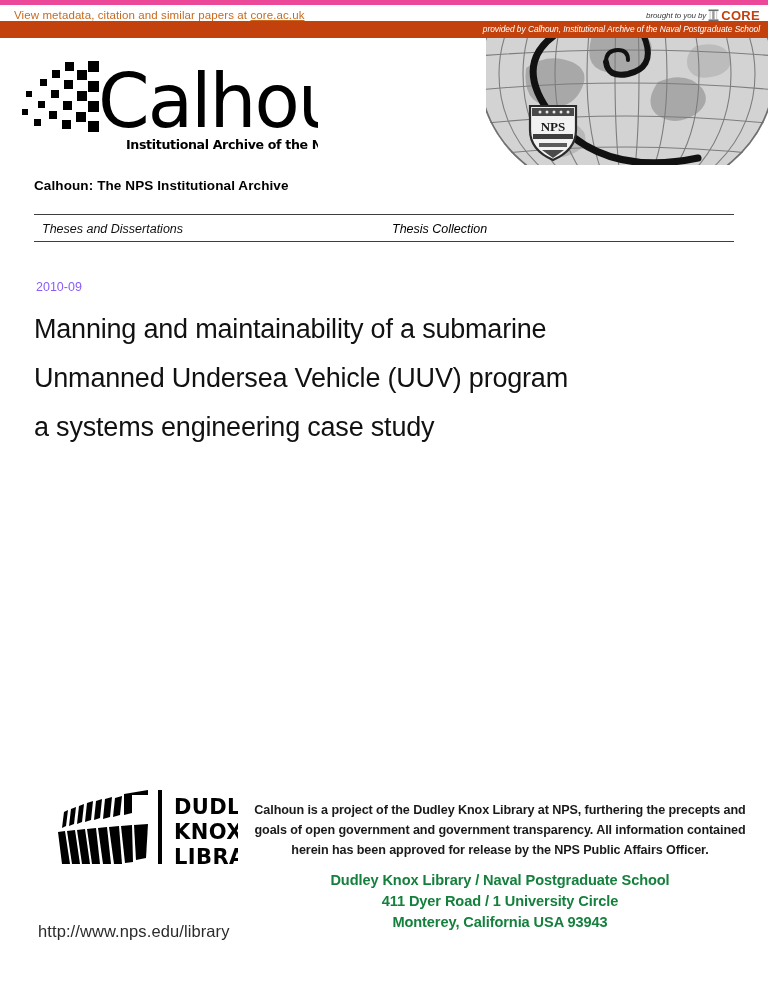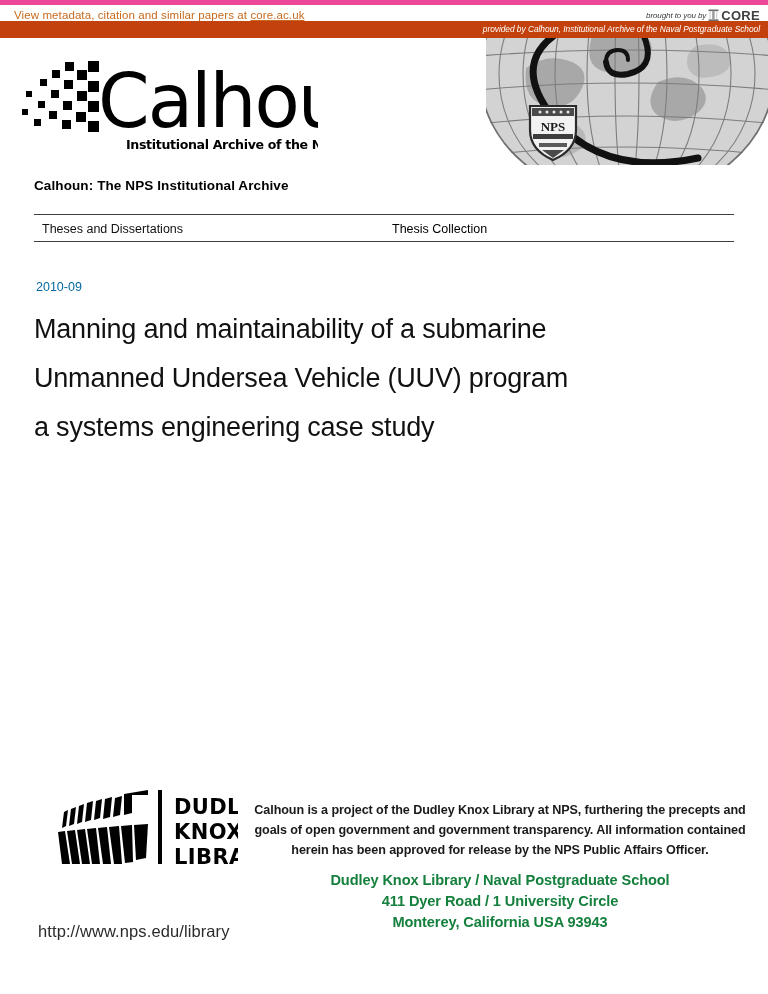--- a/index.html
+++ b/index.html
@@ -50,21 +50,21 @@
   .core-brought {
     font-size: 8px;
     font-style: italic;
     color: #3a3a3a;
     letter-spacing: -0.1px;
   }
   .core-mark { display: block; }
   .core-word {
     font-size: 13px;
     font-weight: bold;
-    color: #404040;
+    color: #c2410c;
     letter-spacing: 0.3px;
   }
 
   
   .provided-band {
     position: absolute;
     left: 0; top: 21px;
     width: 768px;
     height: 17px;
     background: #c2410c;
@@ -114,40 +114,41 @@
     background: #3f3f3f;
   }
   .rule-top { top: 214px; }
   .rule-bottom { top: 241px; }
 
   .collection-row {
     position: absolute;
     left: 0; top: 222px;
     width: 768px;
     height: 16px;
+    font-style: italic;
   }
   .col-left {
     position: absolute;
     left: 42px; top: 0;
     font-size: 12.5px;
     color: #111111;
   }
   .col-right {
     position: absolute;
     left: 392px; top: 0;
     font-size: 12.5px;
     color: #000000;
   }
 
   
   .record-date {
     position: absolute;
     left: 36px; top: 280px;
     font-size: 12.5px;
-    color: #0369a1;
+    color: #8b5cf6;
   }
   .record-title {
     position: absolute;
     left: 34px; top: 305px;
     width: 540px;
     font-size: 27px;
     line-height: 49px;
     color: #111111;
     letter-spacing: -0.2px;
   }

